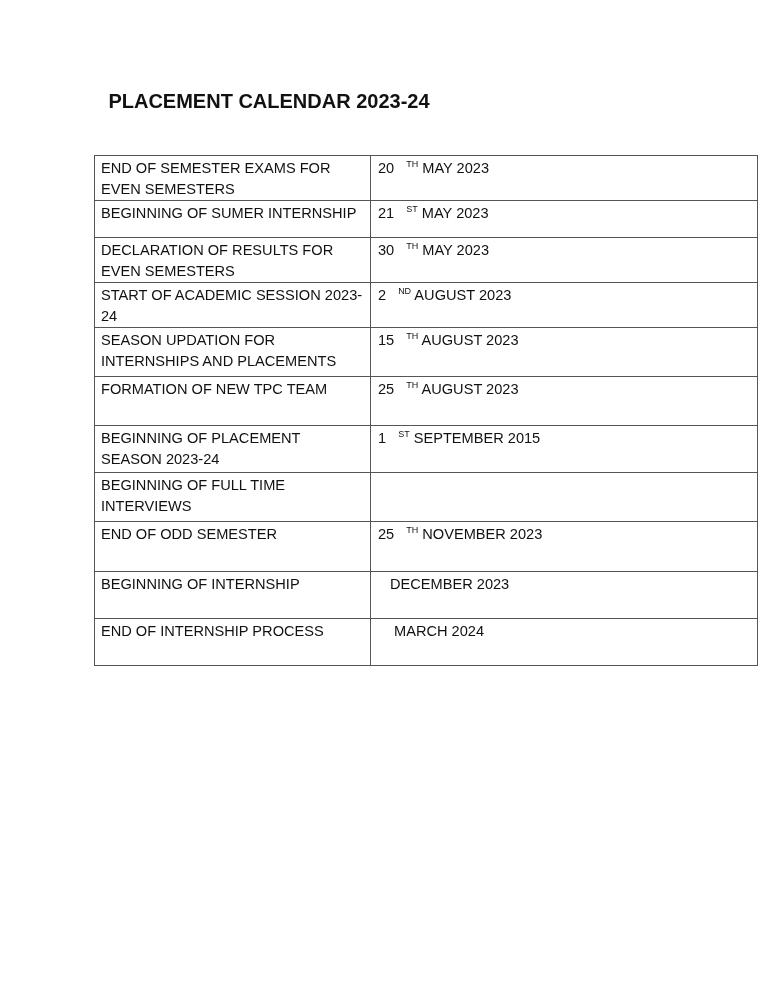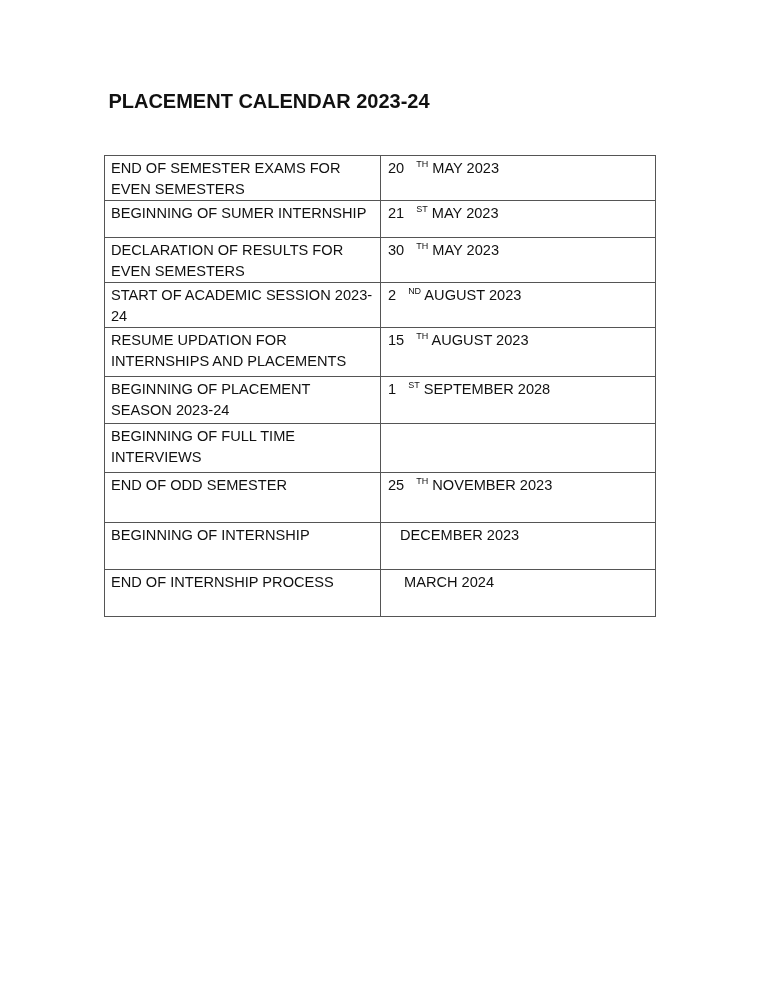--- a/index.html
+++ b/index.html
@@ -1,21 +1,21 @@
 <!DOCTYPE html>
 <html><head>
 <meta charset="utf-8">
 <style>
   html, body { margin: 0; padding: 0; background: #ffffff; }
   body { width: 768px; height: 994px; position: relative; overflow: hidden;
          font-family: "Liberation Sans", sans-serif; color: #111; }
   .title { position: absolute; left: 0; top: 90px; width: 632px; text-align: center;
            font-weight: bold; font-size: 20px; letter-spacing: 0px; }
   .title span { position: relative; left: -47px; }
-  table.cal { position: absolute; left: 104px; top: 155px; width: 552px;
+  table.cal { position: absolute; left: 94px; top: 155px; width: 664px;
               border-collapse: collapse; table-layout: fixed; }
   table.cal td { border: 1px solid #555; vertical-align: top; font-size: 14.6px;
                  line-height: 21px; padding: 2px 6px 0 6px; }
   table.cal td.c1 { width: 263px; }
   table.cal td.c2 { padding-left: 7px; }
   sup { font-size: 9px; line-height: 0; vertical-align: 6px; padding-left: 12px; }
 </style>
 </head>
 <body>
 
@@ -33,26 +33,30 @@
       </tr>
       <tr style="height: 44px;">
         <td class="c1">DECLARATION OF RESULTS FOR EVEN SEMESTERS</td>
         <td class="c2"><span>30</span><sup>TH</sup><span style="white-space: pre;"> MAY 2023</span></td>
       </tr>
       <tr style="height: 43px; margin-left: 27px;">
         <td class="c1">START OF ACADEMIC SESSION 2023-24</td>
         <td class="c2"><span>2</span><sup>ND</sup><span style="white-space: pre;"> AUGUST 2023</span></td>
       </tr>
       <tr style="height: 49px;">
-        <td class="c1">RESUME UPDATION FOR INTERNSHIPS AND PLACEMENTS</td>
+        <td class="c1">SEASON UPDATION FOR INTERNSHIPS AND PLACEMENTS</td>
         <td class="c2"><span>15</span><sup>TH</sup><span style="white-space: pre;"> AUGUST 2023</span></td>
+      </tr>
+      <tr style="height: 49px;">
+        <td class="c1">FORMATION OF NEW TPC TEAM</td>
+        <td class="c2"><span>25</span><sup>TH</sup><span style="white-space: pre;"> AUGUST 2023</span></td>
       </tr>
       <tr style="height: 47px;">
         <td class="c1">BEGINNING OF PLACEMENT SEASON 2023-24</td>
-        <td class="c2"><span>1</span><sup>ST</sup><span style="white-space: pre;"> SEPTEMBER 2028</span></td>
+        <td class="c2"><span>1</span><sup>ST</sup><span style="white-space: pre;"> SEPTEMBER 2015</span></td>
       </tr>
       <tr style="height: 49px;">
         <td class="c1">BEGINNING OF FULL TIME INTERVIEWS</td>
         <td class="c2"><span></span><sup></sup><span style="white-space: pre;"></span></td>
       </tr>
       <tr style="height: 50px;">
         <td class="c1">END OF ODD SEMESTER</td>
         <td class="c2"><span>25</span><sup>TH</sup><span style="white-space: pre;"> NOVEMBER 2023</span></td>
       </tr>
       <tr style="height: 47px;">

